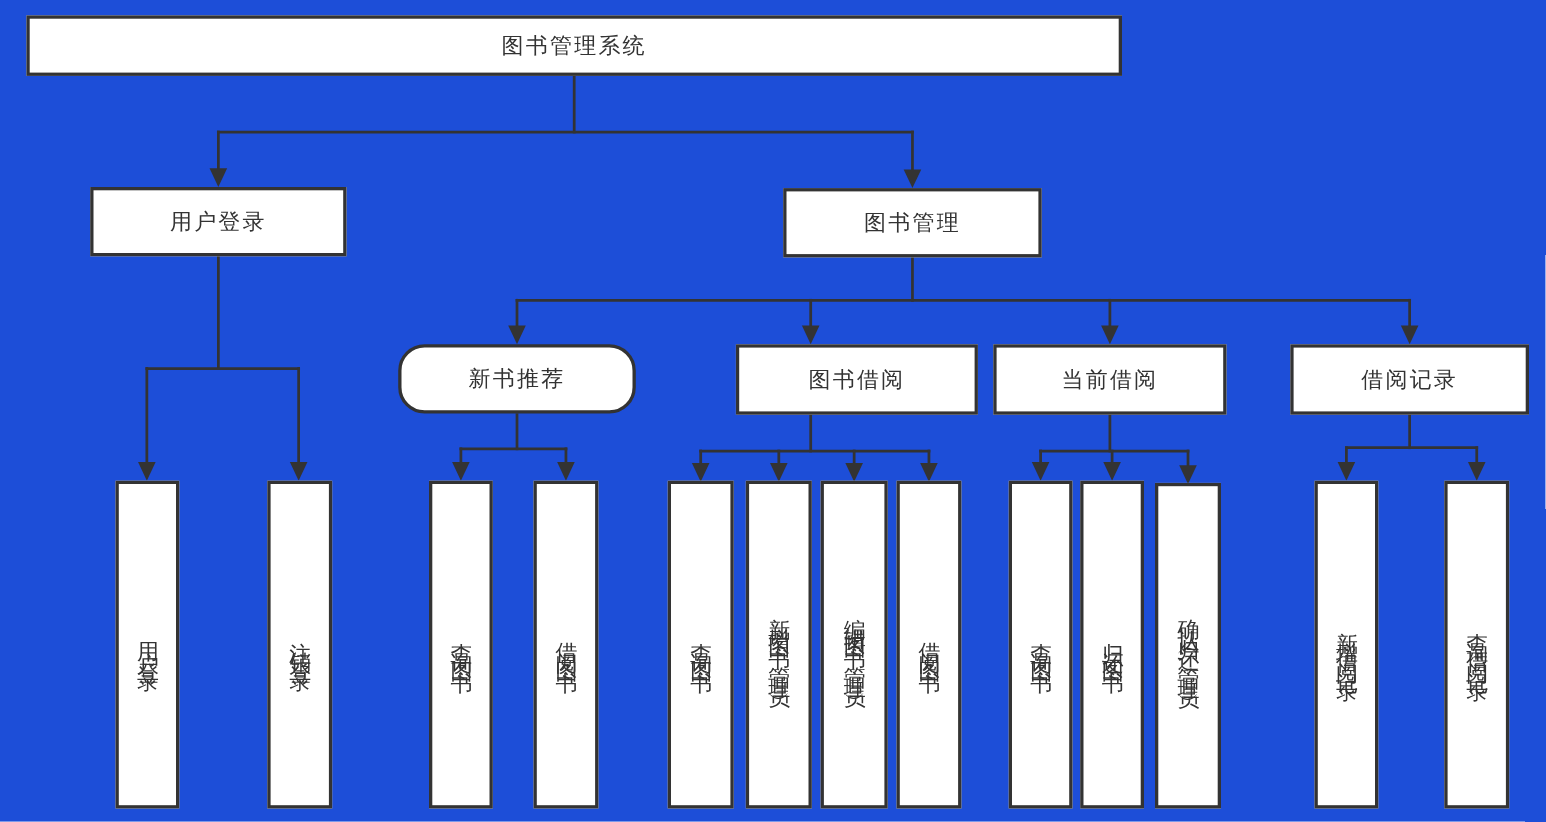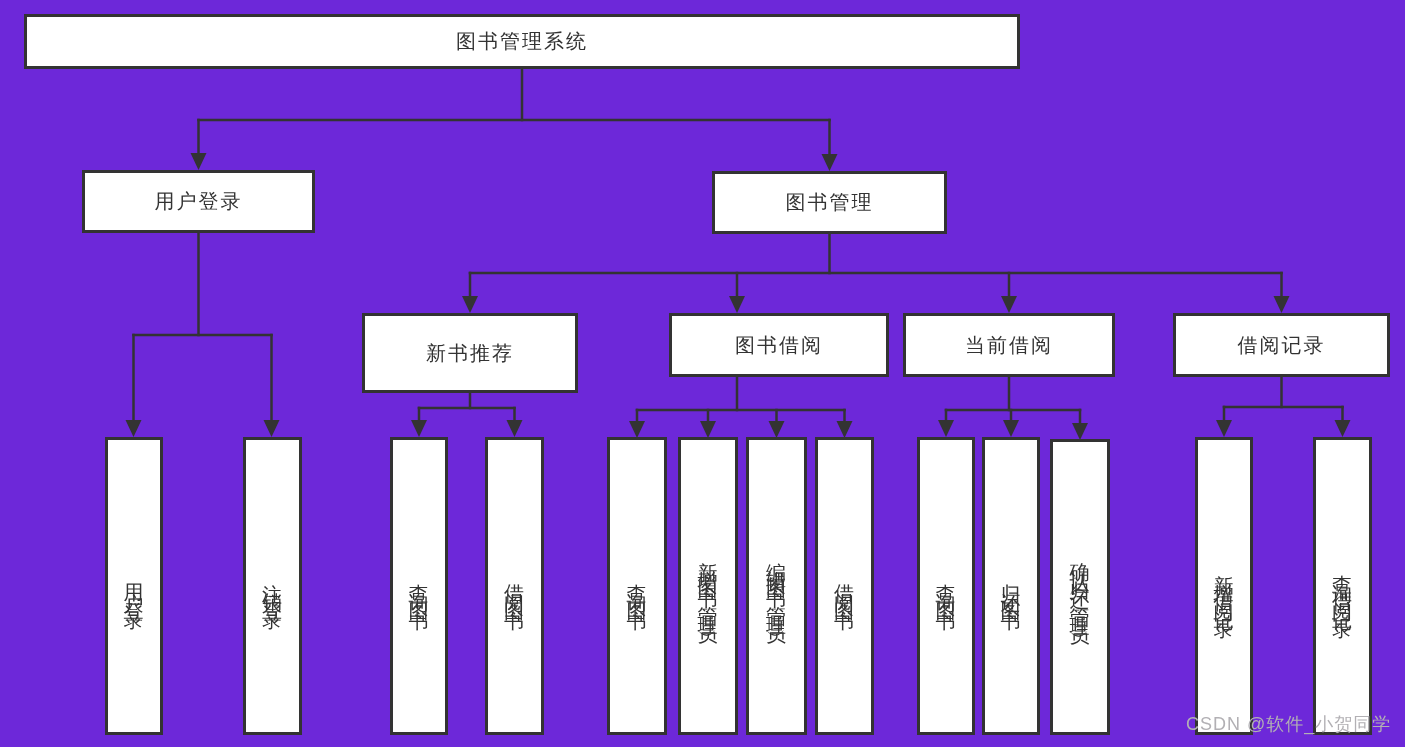--- a/index.html
+++ b/index.html
@@ -5,21 +5,21 @@
   html, body {
     margin: 0;
     padding: 0;
     background: #ffffff;
     font-family: "Liberation Sans", "DejaVu Sans", sans-serif;
   }
   #stage {
     position: relative;
     width: 1405px;
     height: 747px;
-    background: #6d28d9;
+    background: #1d4ed8;
     overflow: hidden;
   }
   #connectors {
     position: absolute;
     left: 0; top: 0;
     width: 1405px; height: 747px;
     pointer-events: none;
   }
   .node {
     position: absolute;
@@ -131,21 +131,21 @@
     <span>图书管理系统</span>
   </div>
 
   <div class="node" style="left:82px; top:170px; width:233px; height:63px;">
     <span>用户登录</span>
   </div>
   <div class="node" style="left:712px; top:171px; width:235px; height:63px;">
     <span>图书管理</span>
   </div>
 
-  <div class="node" style="left:362px; top:313px; width:216px; height:80px;">
+  <div class="node" style="left:362px; top:313px; width:216px; height:63px;border-radius:24px;">
     <span>新书推荐</span>
   </div>
   <div class="node" style="left:627px; top:313px; width:220px; height:64px;margin-left:42px;">
     <span>图书借阅</span>
   </div>
   <div class="node" style="left:1173px; top:313px; width:217px; height:64px;">
     <span>借阅记录</span>
   </div>
   <div class="node" style="left:903px; top:313px; width:212px; height:64px;">
     <span>当前借阅</span>
@@ -188,15 +188,14 @@
     <span class="vtext">确认归还（管理员）</span>
   </div>
 
   <div class="leaf" style="left:1195px; top:437px; width:58px; height:298px;">
     <span class="vtext">新增借阅记录</span>
   </div>
   <div class="leaf" style="left:1313px; top:437px; width:59px; height:298px;">
     <span class="vtext">查询借阅记录</span>
   </div>
 
-  <div id="watermark" style="color: rgb(178, 176, 180);">CSDN @软件_小贺同学</div>
 
 </div>
 
 </body></html>

